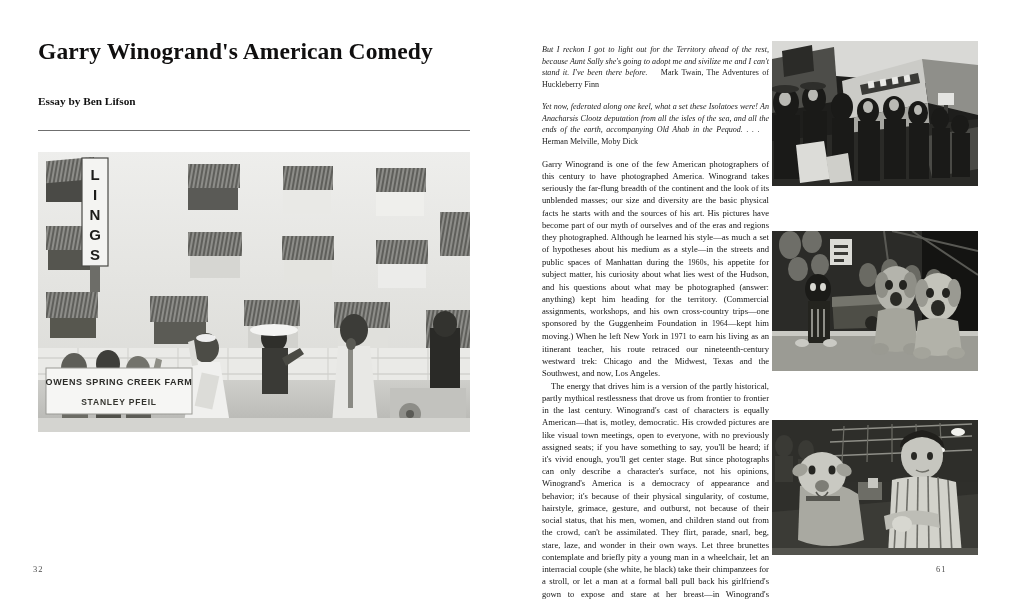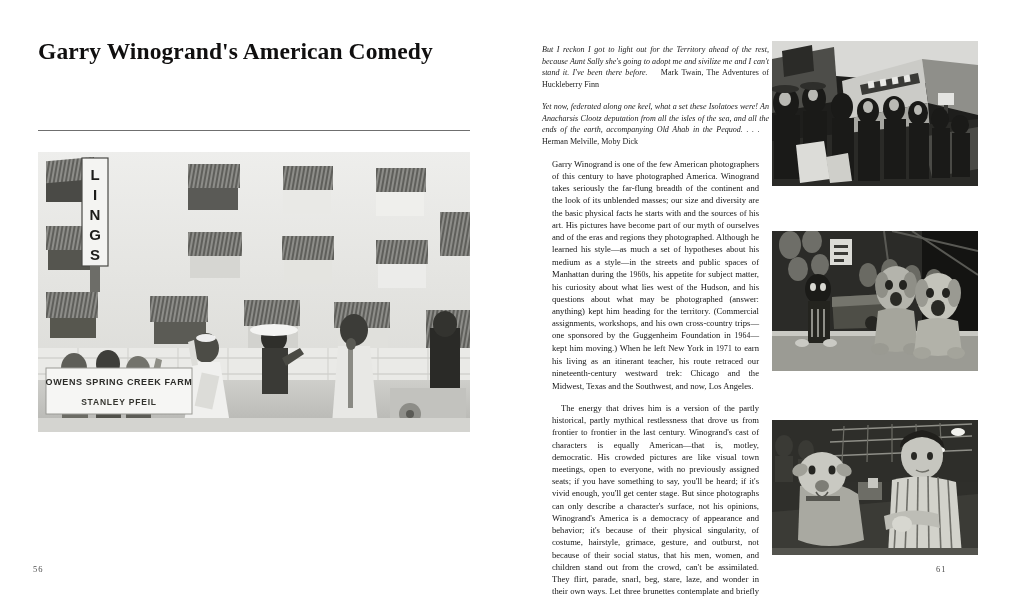--- a/index.html
+++ b/index.html
@@ -107,21 +107,21 @@
   }
   .epigraph .attrib {
     font-style: normal;
   }
 
   .body-para {
     font-size: 8.6px;
     line-height: 1.425;
     text-align: justify;
     text-indent: 9px;
-    margin: 10px;
+    margin: 0;
     color: #141414;
     hyphens: auto;
   }
   .body-para.first { text-indent: 0; margin-top: 6px; }
 
   .oldstyle {
     font-size: 7.6px;
     letter-spacing: 0.2px;
   }
 
@@ -148,20 +148,21 @@
 </head>
 <body>
 
 <div class="spread">
 
   <div class="page-left">
 
     <div class="title">Garry Winogrand's American Comedy</div>
 
     <div class="byline">
+      <div>Essay by Ben Lifson</div>
     </div>
 
     <div class="rule"></div>
 
     <div class="photo-main">
       <svg class="photo-inner" viewBox="0 0 432 280" preserveAspectRatio="none">
         <defs>
           <linearGradient id="skyG" x1="0" y1="0" x2="0" y2="1">
             <stop offset="0%" stop-color="#f2f2f0"></stop>
             <stop offset="100%" stop-color="#e2e2df"></stop>
@@ -290,21 +291,21 @@
         <g>
           <rect x="8" y="216" width="146" height="46" fill="#f6f6f4" stroke="#9a9a95" stroke-width="1"></rect>
           <text x="81" y="233" font-family="Liberation Sans, sans-serif" font-size="9" font-weight="700" fill="#2c2c29" text-anchor="middle" letter-spacing="0.6">OWENS SPRING CREEK FARM</text>
           <text x="81" y="253" font-family="Liberation Sans, sans-serif" font-size="8.5" font-weight="700" fill="#35352f" text-anchor="middle" letter-spacing="0.8">STANLEY PFEIL</text>
         </g>
 
         <rect x="0" y="266" width="432" height="14" fill="#d4d4d0"></rect>
       </svg>
     </div>
 
-    <div class="pagenum pagenum-left">56</div>
+    <div class="pagenum pagenum-left">32</div>
   </div>
 
   <div class="page-right">
 
     <div class="textcol">
 
       <div class="epigraph">
         <span>But I reckon I got to light out for the Territory ahead of the rest, because Aunt Sally she's going to adopt me and sivilize me and I can't stand it. I've been there before.</span>
         <span class="attrib">&nbsp;&nbsp; </span><span class="attrib">Mark Twain, The Adventures of Huckleberry Finn</span>
       </div>

